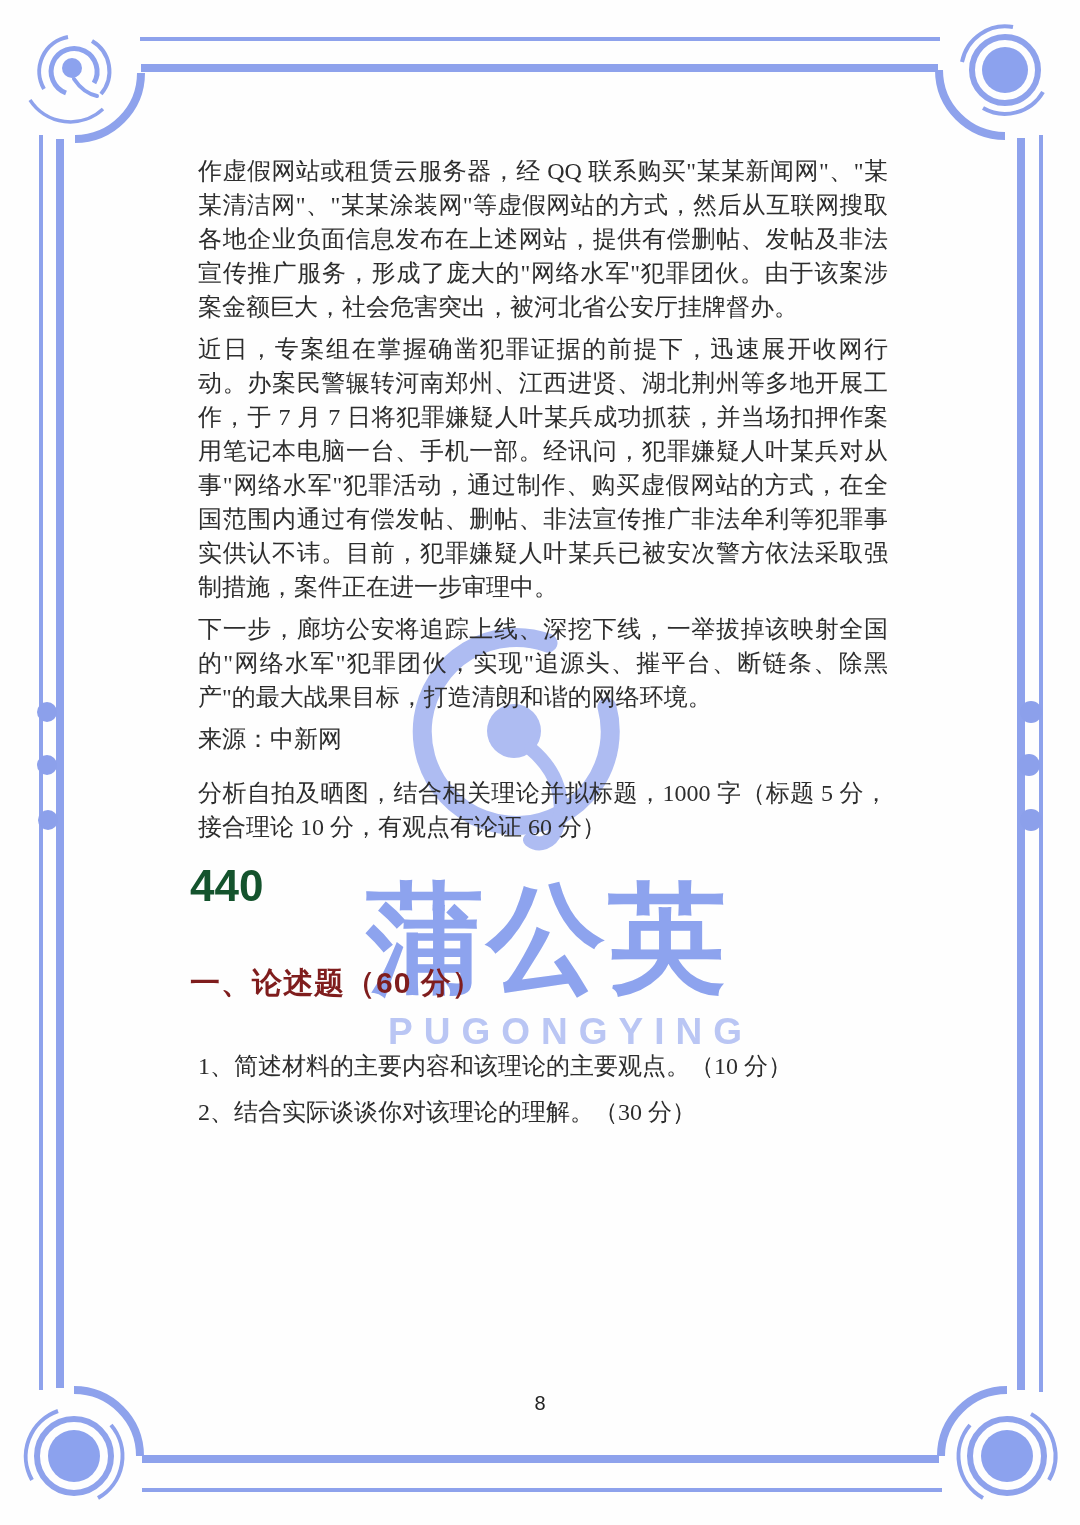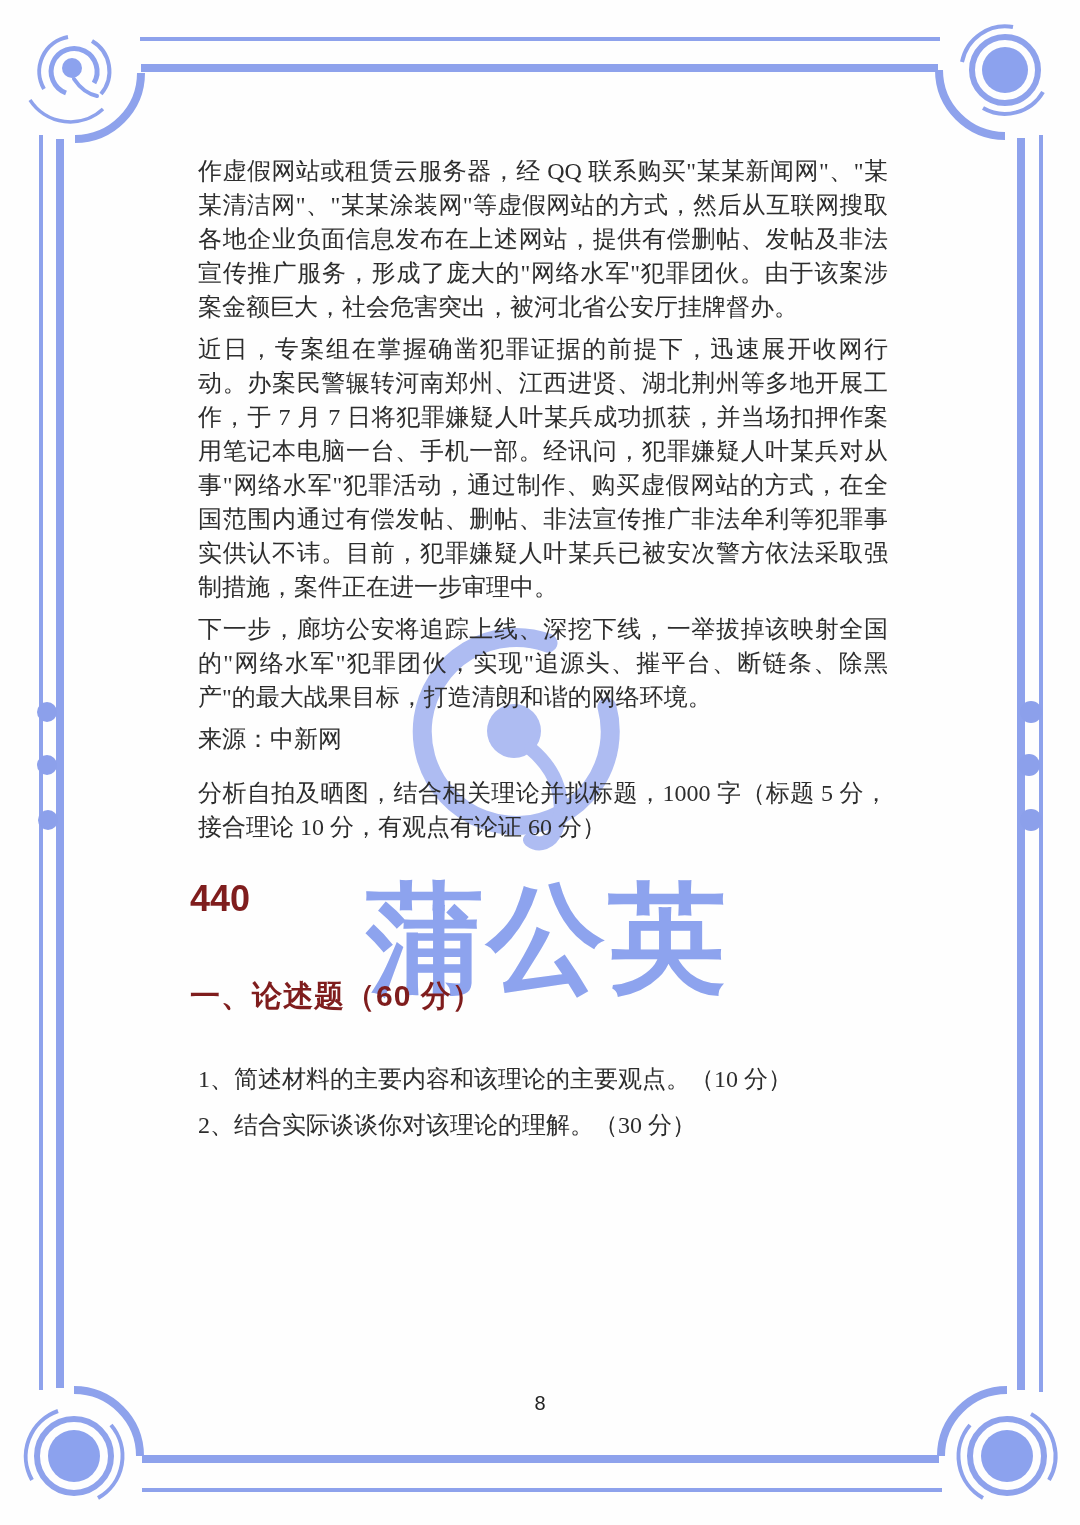--- a/index.html
+++ b/index.html
@@ -22,23 +22,23 @@
     font-size:37px; font-weight:700; letter-spacing:11px;
     color:#bac6f4; line-height:48px; white-space:nowrap;
   }
   .content {
     position:absolute; left:190px; top:146px; width:706px; z-index:2;
     color:#2d2d2d; font-size:24px; line-height:34px; text-align:justify;
   }
   .content p { margin:8px; }
   p.assignment { margin-top:20px; }
   .qnum {
-    margin-top:32px; line-height:46px;
+    margin-top:19px; line-height:46px;
     font-family:"Liberation Sans","DejaVu Sans",sans-serif;
-    font-size:36px; font-weight:700; color:#7f1d1d;
+    font-size:44px; font-weight:700; color:#14532d;
   }
   h2.sec {
     margin:52px 0 0 0; line-height:44px;
     font-family:"Liberation Sans","DejaVu Sans",sans-serif;
     font-size:30px; font-weight:700; color:#7f1d1d; letter-spacing:1px;
   }
   h2.sec2 { margin-top:24px; }
   .qlist { margin-top:42px; }
   .qlist2 { margin-top:40px; }
   .qlist p { line-height:38px; text-align:left; }
@@ -114,20 +114,21 @@
     </g>
   </svg>
 
   <div class="watermark">
     <svg width="1080" height="1525" viewBox="0 0 1080 1525">
       <path d="M 607 707 A 94 94 0 1 1 548 643" stroke="#aebcf2" stroke-width="19" fill="none" stroke-linecap="round"></path>
       <circle cx="514" cy="731" r="27" fill="#aebcf2"></circle>
       <path d="M 531 749 C 556 770 568 800 556 830 C 551 843 539 847 530 840" stroke="#aebcf2" stroke-width="14" fill="none" stroke-linecap="round"></path>
     </svg>
     <div class="wm-cn">蒲公英</div>
+    <div class="wm-en">PUGONGYING</div>
   </div>
 
   <div class="content">
     <p>作虚假网站或租赁云服务器，经 QQ 联系购买"某某新闻网"、"某某清洁网"、"某某涂装网"等虚假网站的方式，然后从互联网搜取各地企业负面信息发布在上述网站，提供有偿删帖、发帖及非法宣传推广服务，形成了庞大的"网络水军"犯罪团伙。由于该案涉案金额巨大，社会危害突出，被河北省公安厅挂牌督办。</p>
     <p>近日，专案组在掌握确凿犯罪证据的前提下，迅速展开收网行动。办案民警辗转河南郑州、江西进贤、湖北荆州等多地开展工作，于 7 月 7 日将犯罪嫌疑人叶某兵成功抓获，并当场扣押作案用笔记本电脑一台、手机一部。经讯问，犯罪嫌疑人叶某兵对从事"网络水军"犯罪活动，通过制作、购买虚假网站的方式，在全国范围内通过有偿发帖、删帖、非法宣传推广非法牟利等犯罪事实供认不讳。目前，犯罪嫌疑人叶某兵已被安次警方依法采取强制措施，案件正在进一步审理中。</p>
     <p>下一步，廊坊公安将追踪上线、深挖下线，一举拔掉该映射全国的"网络水军"犯罪团伙，实现"追源头、摧平台、断链条、除黑产"的最大战果目标，打造清朗和谐的网络环境。</p>
     <p class="source">来源：中新网</p>
 
     <p class="assignment">分析自拍及晒图，结合相关理论并拟标题，1000 字（标题 5 分，接合理论 10 分，有观点有论证 60 分）</p>
 

